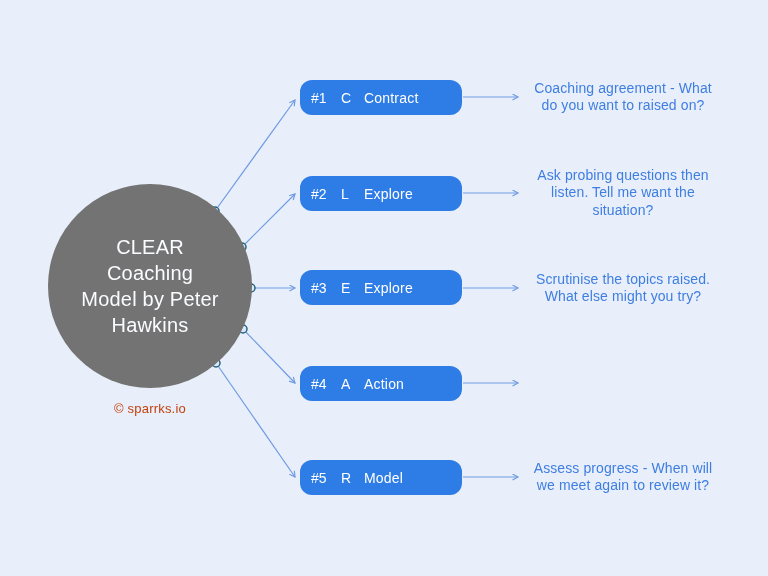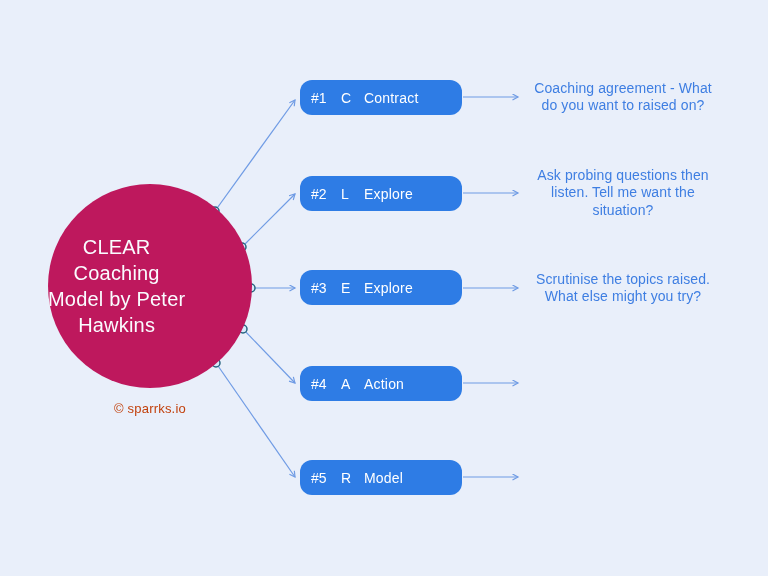--- a/index.html
+++ b/index.html
@@ -10,22 +10,22 @@
     overflow:hidden;
     position:relative;
   }
   .canvas { position:absolute; inset:0; width:768px; height:576px; }
 
   svg.connectors { position:absolute; left:0; top:0; width:768px; height:576px; }
 
   .central-node {
     position:absolute; left:48px; top:184px;
     width:204px; height:204px;
-    background:#be185d; border-radius:50%;
-    display:flex; align-items:center; justify-content:flex-start;
+    background:#737373; border-radius:50%;
+    display:flex; align-items:center; justify-content:center;
   }
   .central-title {
     color:#fafcff; font-size:20px; line-height:26px;
     text-align:center; white-space:pre-line; letter-spacing:0.2px;
   }
   .watermark {
     position:absolute; left:48px; top:401px; width:204px;
     text-align:center; color:#c2410c; font-size:13px; font-weight:500;
     letter-spacing:0.2px;
   }
@@ -115,14 +115,16 @@
     <span class="label">Model</span>
   </div>
 
   <div class="desc" style="top:67px">Coaching agreement - What
 do you want to raised on?</div>
   <div class="desc" style="top:163px">Ask probing questions then
 listen. Tell me want the
 situation?</div>
   <div class="desc" style="top:258px">Scrutinise the topics raised.
 What else might you try?</div>
+  <div class="desc" style="top:447px">Assess progress - When will
+we meet again to review it?</div>
 
 </div>
 
 </body></html>

